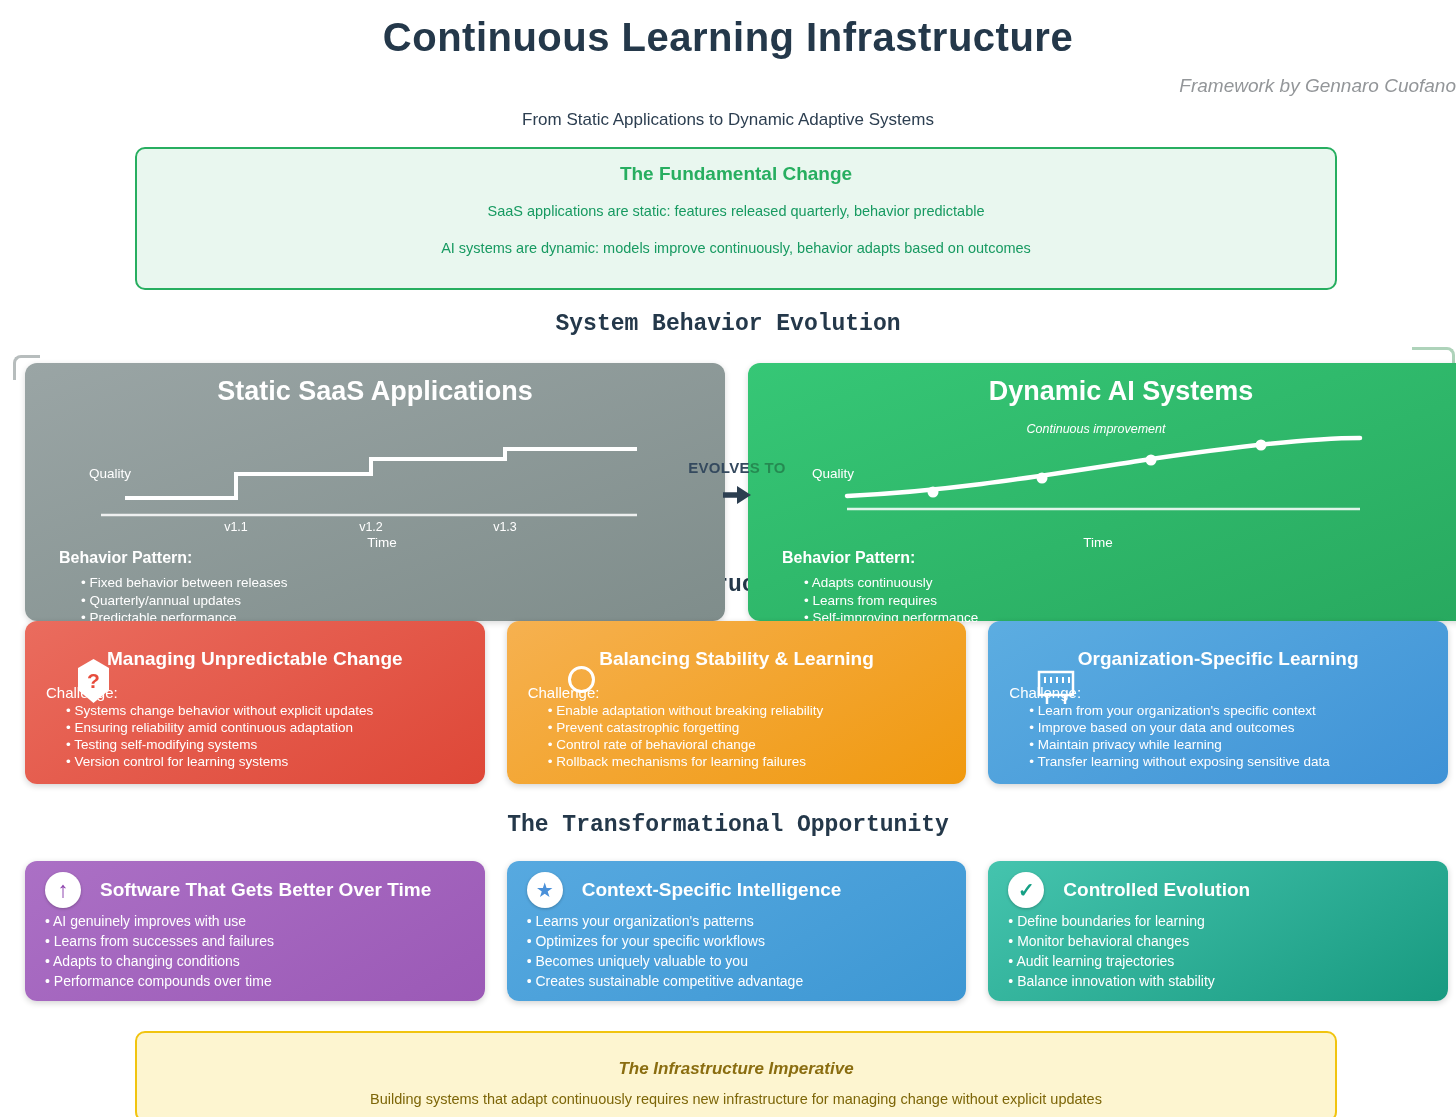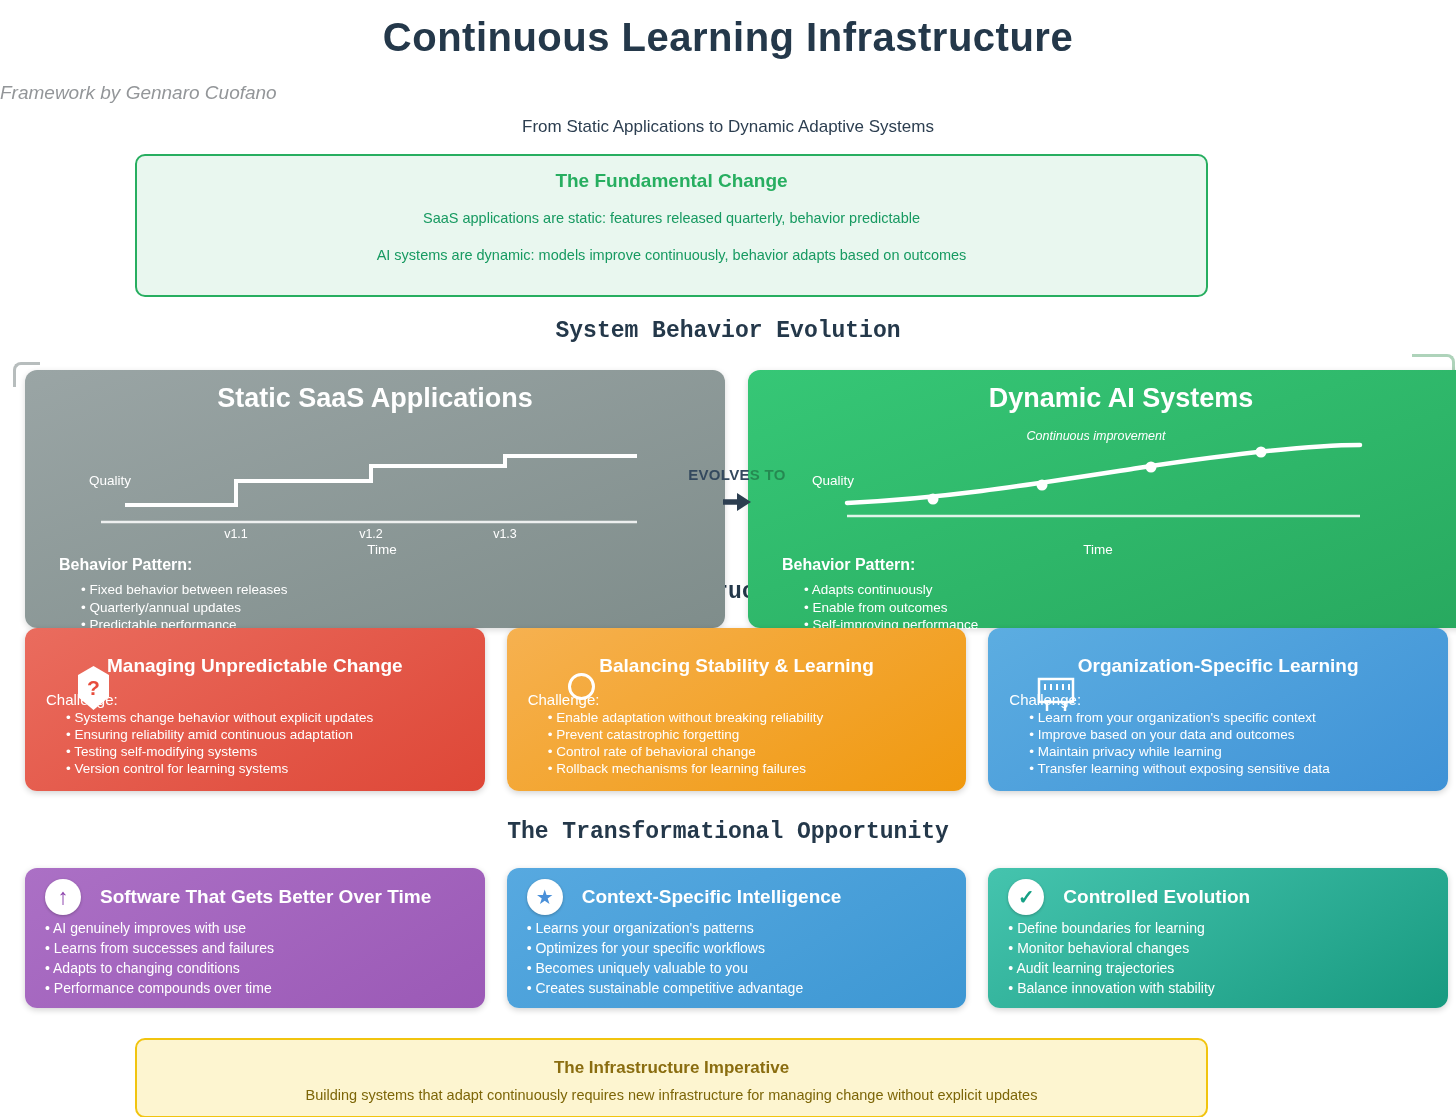--- a/index.html
+++ b/index.html
@@ -2,31 +2,31 @@
 <html><head>
 <meta charset="utf-8">
 <style>
   html,body{margin:0;padding:0;background:#ffffff;}
   .page{position:relative;width:1456px;height:1117px;background:#fff;overflow:hidden;
         font-family:"Liberation Sans",sans-serif;color:#2c3e50;}
 
   
   .main-title{margin:0;padding-top:15px;text-align:center;font-size:40px;font-weight:bold;
               color:#24384a;letter-spacing:.5px;}
-  .sub-title{margin-top:22px;text-align:left;font-size:19px;font-style:italic;color:#939699;}
+  .sub-title{margin-top:15px;text-align:right;font-size:19px;font-style:italic;color:#939699;}
   .tagline{margin-top:13px;text-align:center;font-size:17px;color:#2c3e50;}
 
   
-  .callout{box-sizing:border-box;width:1073px;margin-left:135px;border-radius:10px;
+  .callout{box-sizing:border-box;width:1202px;margin-left:135px;border-radius:10px;
            text-align:center;padding:14px 10px 13px;}
   .callout-green{margin-top:17px;border:2px solid #27ae60;background:#e9f7ef;}
   .callout-green .callout-head{font-size:19px;font-weight:bold;color:#27ae60;margin:0 0 9px;}
   .callout-green .callout-line{font-size:14.5px;color:#179a61;margin:17px;line-height:19.5px;}
   .callout-yellow{margin-top:30px;border:2px solid #f1c40f;background:#fdf5d0;}
-  .callout-yellow .callout-head{font-size:17px;font-weight:bold;color:#8a6d10;margin:4px;}
+  .callout-yellow .callout-head{font-size:17px;font-weight:bold;color:#8a6d10;margin:12px;font-style:italic;}
   .callout-yellow .callout-line{font-size:14.5px;color:#7d6608;margin:9px 0 0;}
 
   .section-heading{text-align:center;font-size:23px;font-weight:bold;color:#24384a;margin:0;font-family:Liberation Mono, monospace;}
   .sh-evolution{margin-top:21px;}
   .sh-challenges{margin-top:27px;}
   .sh-opportunity{margin-top:28px;}
 
   
   .evolution-row{position:relative;height:182px;margin-top:26px;}
   .panel{position:absolute;top:0;width:700px;height:258px;border-radius:12px;color:#fff;
@@ -145,21 +145,21 @@
         <circle cx="294" cy="55" r="5.5" fill="#ffffff"></circle>
         <circle cx="403" cy="37" r="5.5" fill="#ffffff"></circle>
         <circle cx="513" cy="22" r="5.5" fill="#ffffff"></circle>
         <line x1="99" y1="86" x2="612" y2="86" stroke="rgba(255,255,255,0.85)" stroke-width="2.5"></line>
         <text x="350" y="124" font-size="13.5" fill="#ffffff" text-anchor="middle">Time</text>
       </svg>
       <div class="behavior">
         <div class="behavior-head">Behavior Pattern:</div>
         <ul>
           <li>Adapts continuously</li>
-          <li>Enable from outcomes</li>
+          <li>Learns from requires</li>
           <li>Self-improving performance</li>
         </ul>
       </div>
     </div>
   </div>
 
   <h2 class="section-heading sh-challenges">Critical Infrastructure Challenges</h2>
 
   <div class="cards-row">
 

